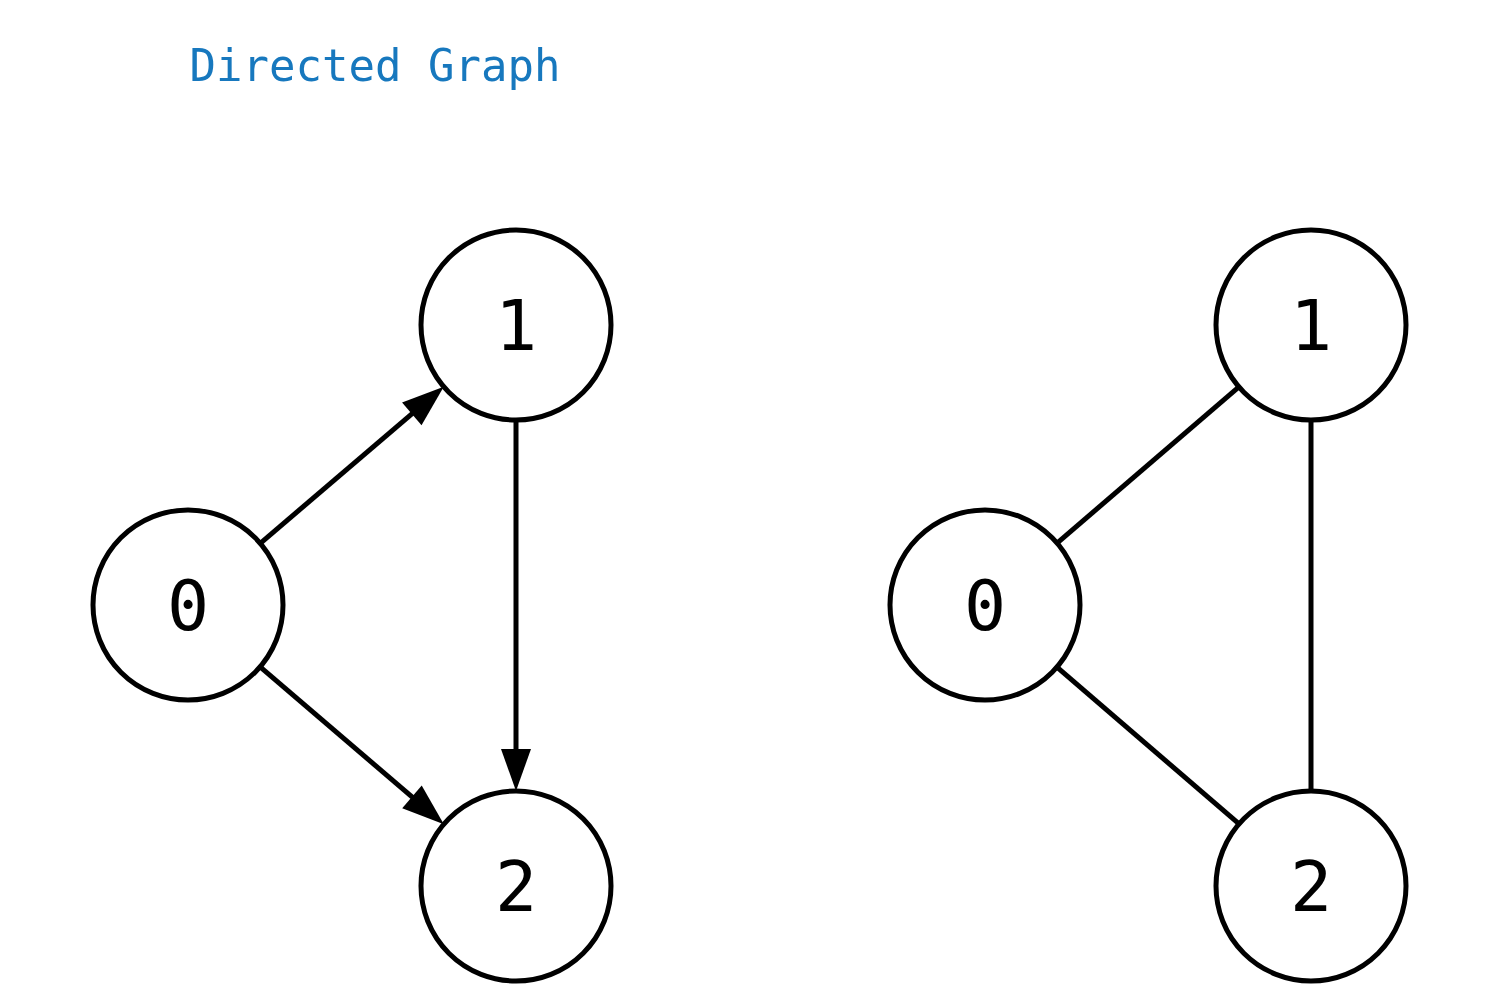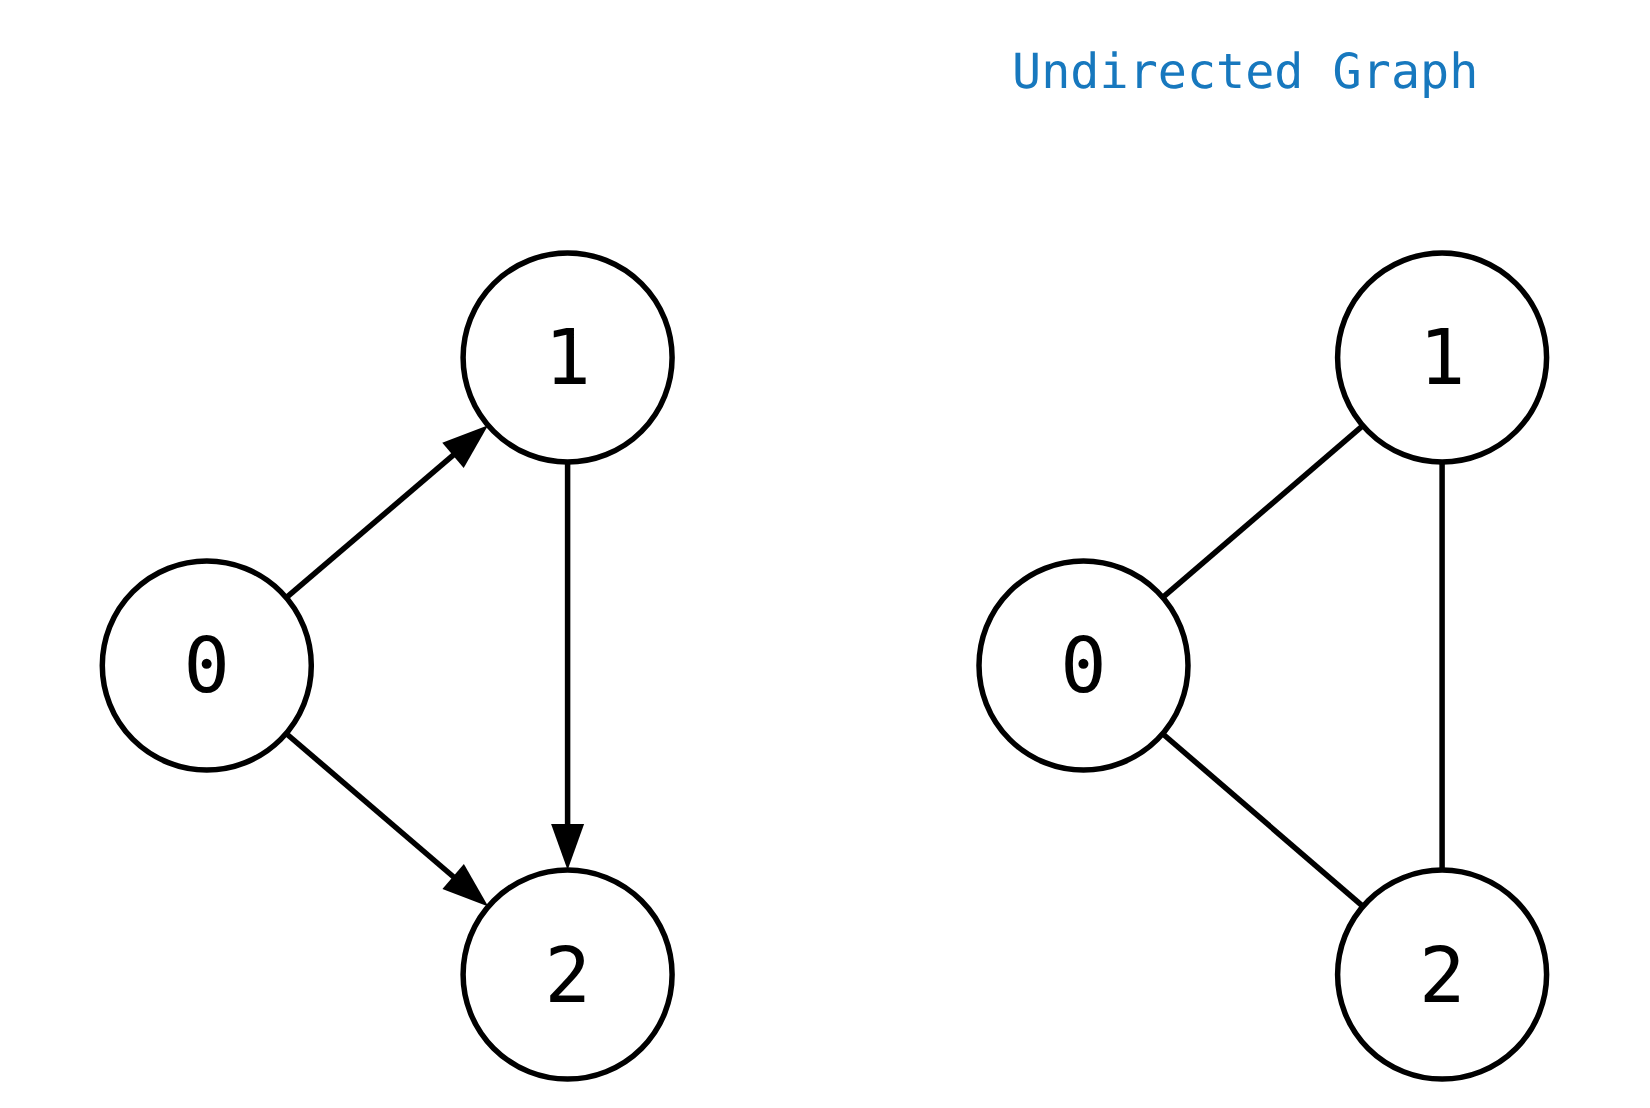--- a/index.html
+++ b/index.html
@@ -30,21 +30,21 @@
     top: 0;
   }
   .node-label {
     font-family: "DejaVu Sans Mono", "Liberation Mono", monospace;
   }
 </style>
 </head>
 <body>
 
 <div id="figure" style="width: 1500px; height: 1007px; background: rgb(255, 255, 255);">
-  <div class="graph-title" id="title-undirected" style="left: 1132px; top: 44px; color: rgb(23, 120, 190); font-size: 44px;">Undirected Graph</div>
+  <div class="graph-title" id="title-directed" style="left: 375px; top: 44px; color: rgb(23, 120, 190); font-size: 44px;">Directed Graph</div>
   <svg id="diagram" width="1500" height="1007" viewBox="0 0 1500 1007">
       <line x1="260.2536277091812" y1="543.3200739067966" x2="413.3237922027425" y2="412.6504212903418" stroke="#000000" stroke-width="5"></line>
       <polygon points="443.7463722908188,386.67992609320345 421.54159889726554,425.3574135832273 402.0637274994118,402.5404785171701" fill="#000000"></polygon>
       <line x1="260.1449011125989" y1="666.8070646726839" x2="413.4782984189384" y2="798.1689080967124" stroke="#000000" stroke-width="5"></line>
       <polygon points="443.8550988874011,824.1929353273161 402.20044818403886,808.2590069108558 421.7184686069916,785.4764065595086" fill="#000000"></polygon>
       <line x1="516" y1="420" x2="516" y2="751" stroke="#000000" stroke-width="5"></line>
       <polygon points="516,791 501,749 531,749" fill="#000000"></polygon>
       <circle cx="188" cy="605" r="95" fill="#ffffff" stroke="#000000" stroke-width="5"></circle>
       <text x="188" y="605" dy="0.35em" text-anchor="middle" fill="#000000" font-size="70" class="node-label">0</text>
       <circle cx="516" cy="325" r="95" fill="#ffffff" stroke="#000000" stroke-width="5"></circle>

